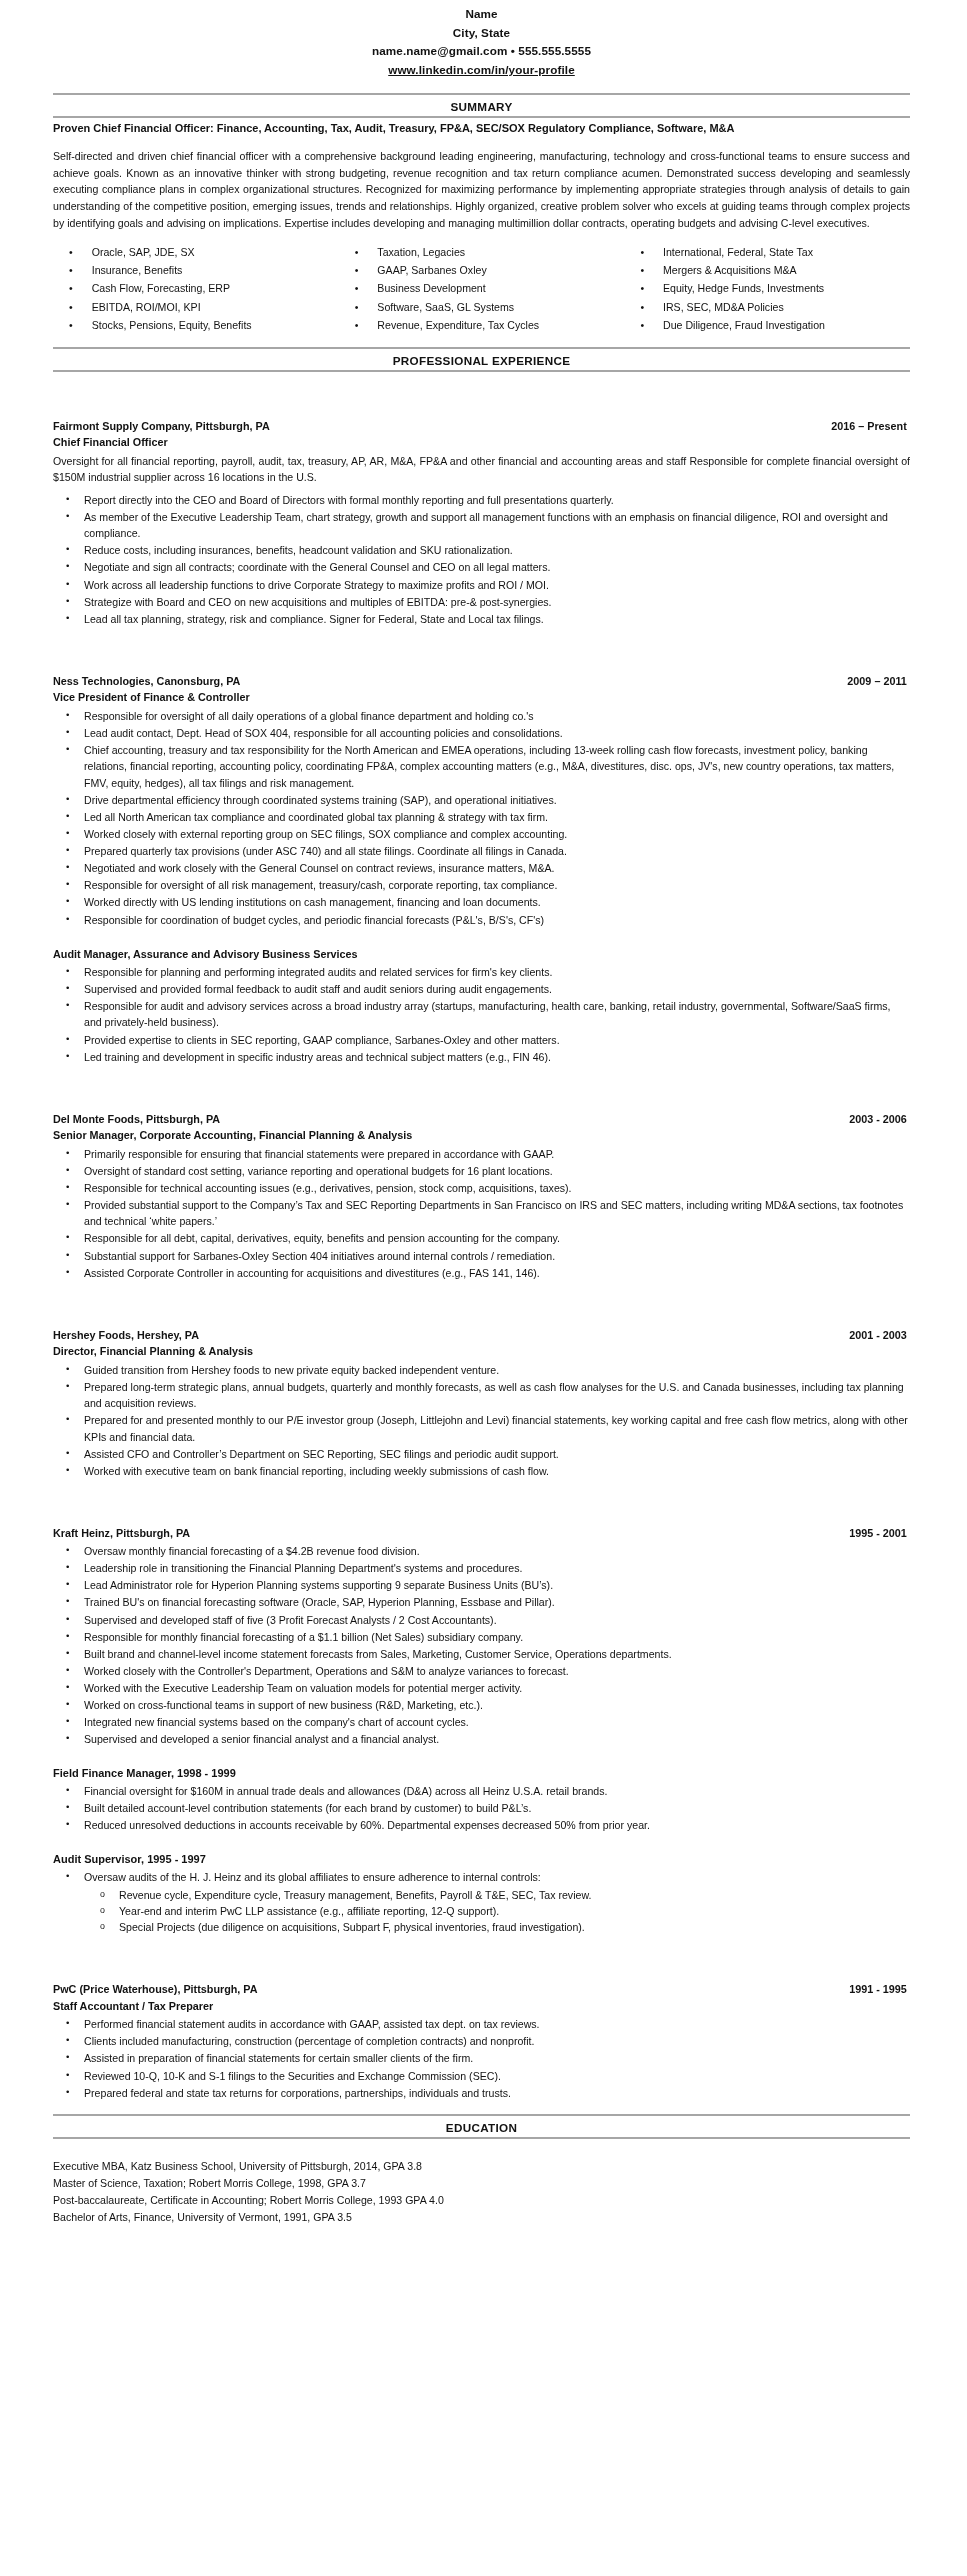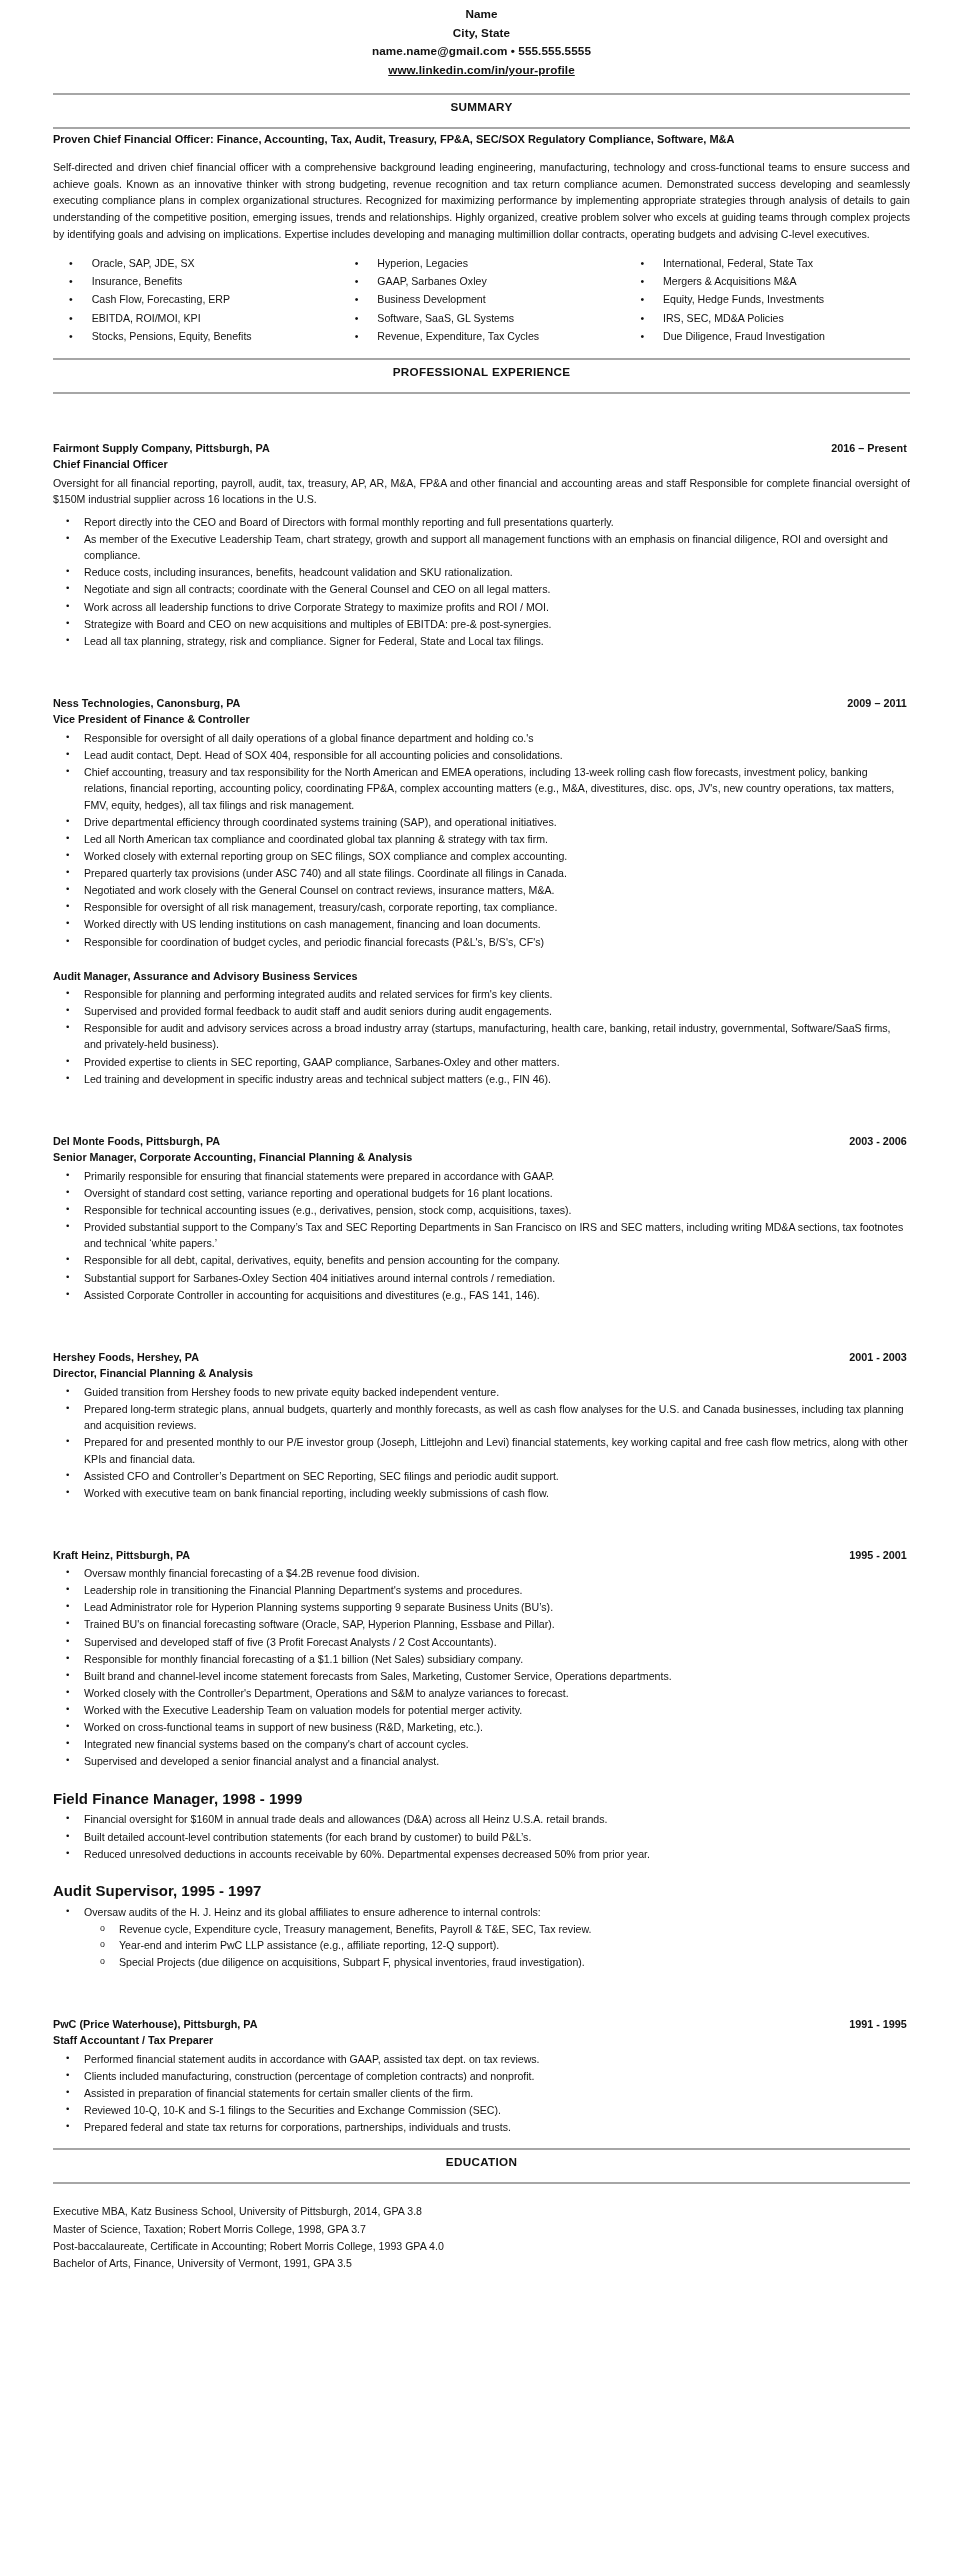--- a/index.html
+++ b/index.html
@@ -35,21 +35,21 @@
     text-decoration: underline;
     font-weight: bold;
   }
 
   
   .section-head {
     margin-top: 13px;
     text-align: center;
     border-top: 2px solid #a6a6a6;
     border-bottom: 2px solid #a6a6a6;
-    padding: 4px 0 13px 0;
+    padding: 4px 0 2px 0;
   }
   .section-head .title {
     font-size: 11.7px;
     font-weight: bold;
     letter-spacing: 0.3px;
   }
 
   
   .headline {
     margin-top: 3px;
@@ -157,21 +157,21 @@
     top: 0;
     font-size: 8.9px;
     line-height: 1.62;
   }
 
   
   .subrole {
     margin-top: 16px;
   }
   .subrole-title {
-    font-size: 15px;
+    font-size: 11px;
     font-weight: bold;
     line-height: 1.55;
     margin-top: 17px;
   }
 
   
   .edu-list {
     margin-top: 19px;
     padding-bottom: 19.3px;
   }
@@ -201,21 +201,21 @@
 
   <div class="skills">
     <div class="skills-col">
       <div class="skill-item"><span class="bullet">•</span><span>Oracle, SAP, JDE, SX</span></div>
       <div class="skill-item"><span class="bullet">•</span><span>Insurance, Benefits</span></div>
       <div class="skill-item"><span class="bullet">•</span><span>Cash Flow, Forecasting, ERP</span></div>
       <div class="skill-item"><span class="bullet">•</span><span>EBITDA, ROI/MOI, KPI</span></div>
       <div class="skill-item"><span class="bullet">•</span><span>Stocks, Pensions, Equity, Benefits</span></div>
     </div>
     <div class="skills-col">
-      <div class="skill-item"><span class="bullet">•</span><span>Hyperion, Legacies</span></div>
+      <div class="skill-item"><span class="bullet">•</span><span>Taxation, Legacies</span></div>
       <div class="skill-item"><span class="bullet">•</span><span>GAAP, Sarbanes Oxley</span></div>
       <div class="skill-item"><span class="bullet">•</span><span>Business Development</span></div>
       <div class="skill-item"><span class="bullet">•</span><span>Software, SaaS, GL Systems</span></div>
       <div class="skill-item"><span class="bullet">•</span><span>Revenue, Expenditure, Tax Cycles</span></div>
     </div>
     <div class="skills-col">
       <div class="skill-item"><span class="bullet">•</span><span>International, Federal, State Tax</span></div>
       <div class="skill-item"><span class="bullet">•</span><span>Mergers &amp; Acquisitions M&amp;A</span></div>
       <div class="skill-item"><span class="bullet">•</span><span>Equity, Hedge Funds, Investments</span></div>
       <div class="skill-item"><span class="bullet">•</span><span>IRS, SEC, MD&amp;A Policies</span></div>

